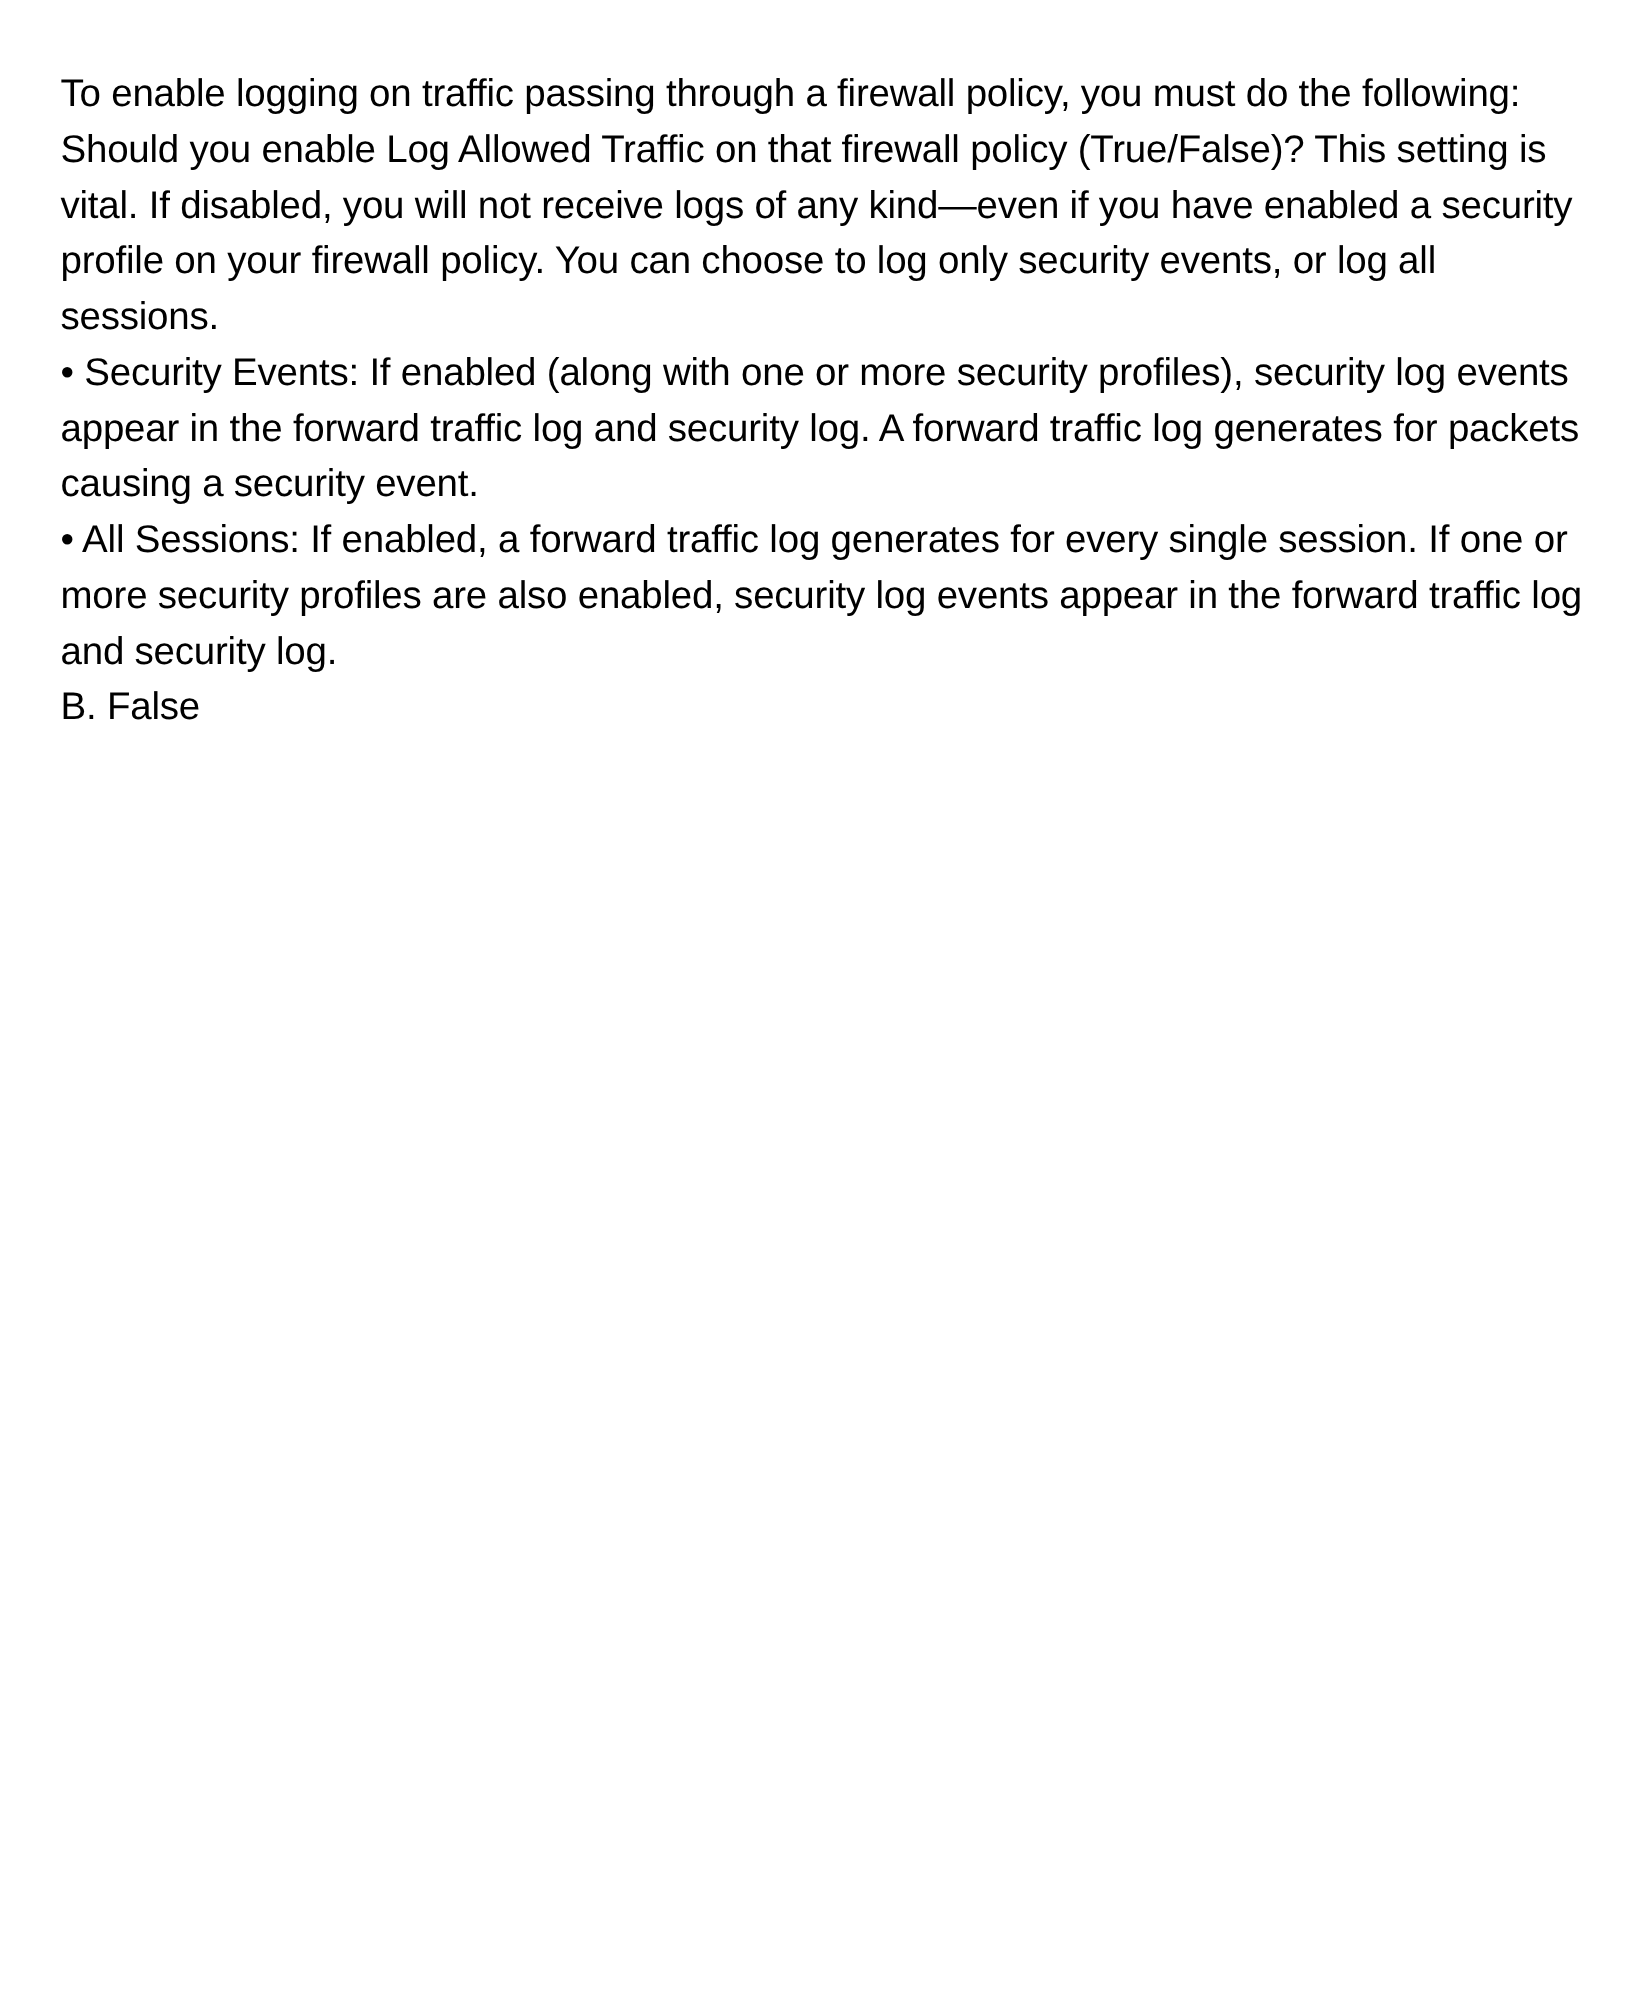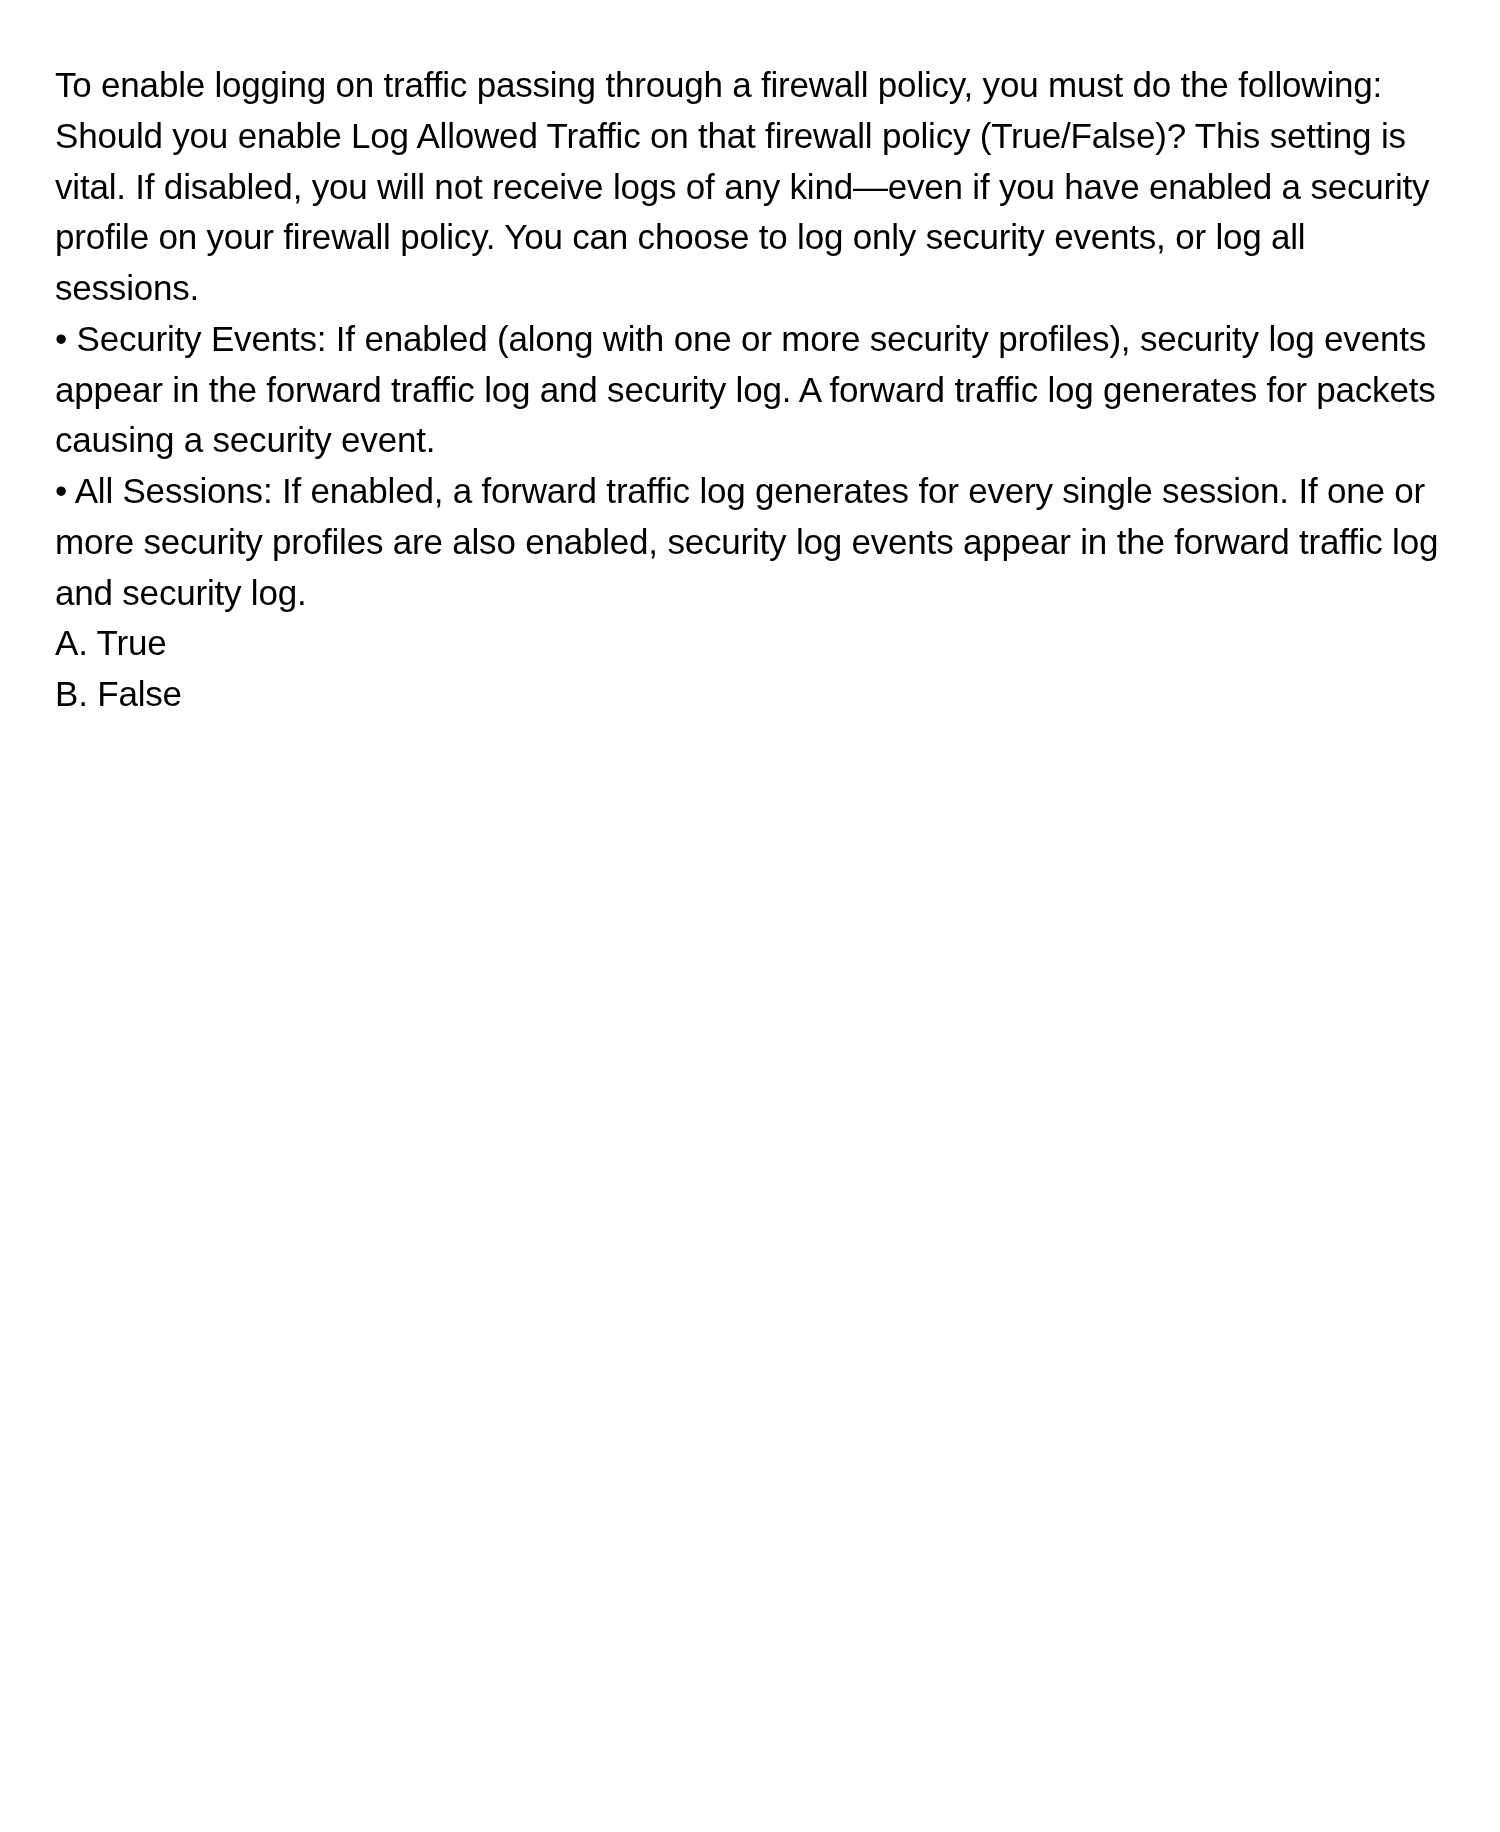--- a/index.html
+++ b/index.html
@@ -43,22 +43,18 @@
   <span class="bullet-line">
     <span class="bullet-marker">•</span>
     <span>Security Events:</span><span> If enabled (along with one or more security profiles), security log events appear in the forward traffic log and security log. A forward traffic log generates for packets causing a security event.</span>
   </span>
 
   <span class="bullet-line">
     <span class="bullet-marker">•</span>
     <span>All Sessions:</span><span> If enabled, a forward traffic log generates for every single session. If one or more security profiles are also enabled, security log events appear in the forward traffic log and security log.</span>
   </span>
 
-  <span class="answer-line">
-    <span>A.</span>
-    <span>True</span>
-  </span>
 
   <span class="answer-line">
     <span>B.</span>
     <span>False</span>
   </span>
 </div>
 
 </body></html>

